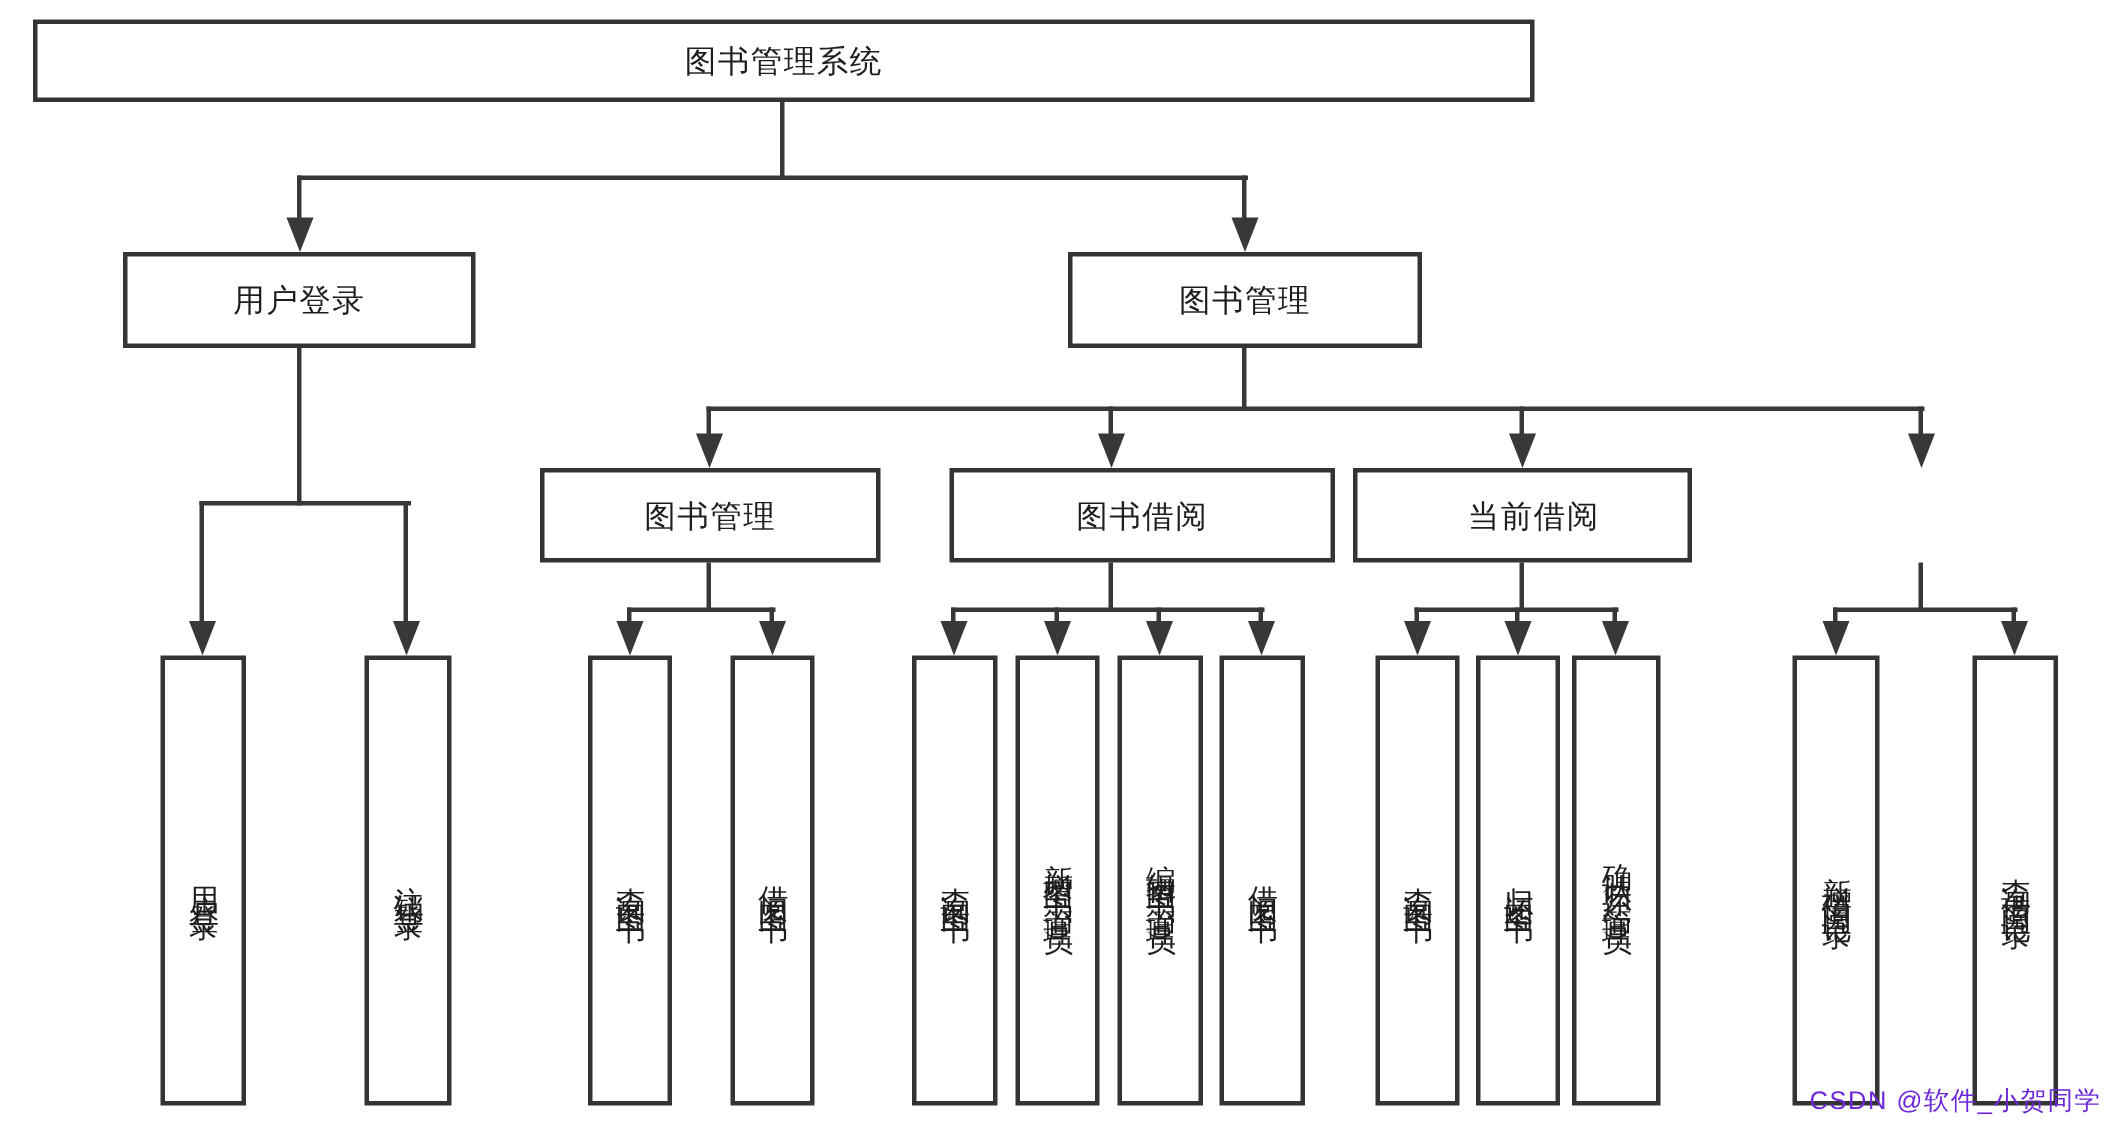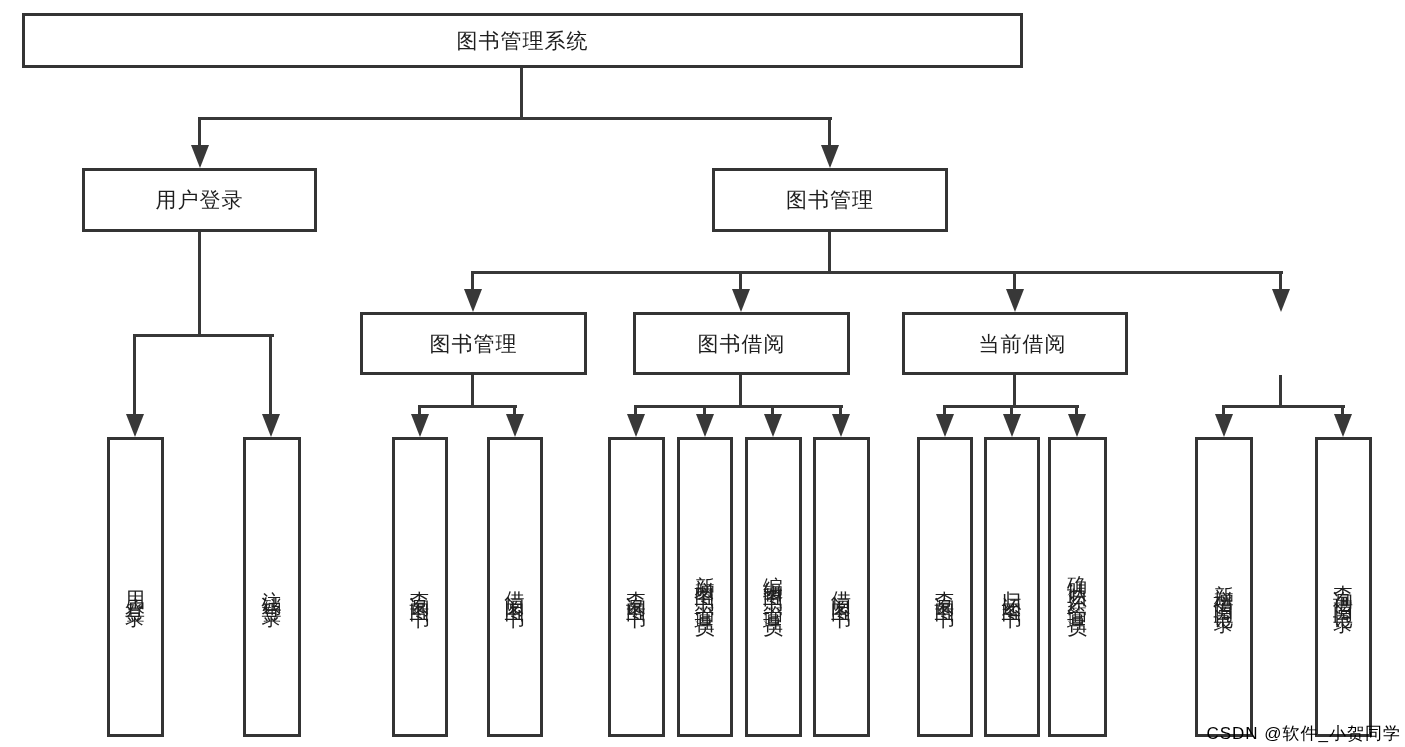--- a/index.html
+++ b/index.html
@@ -55,39 +55,39 @@
     border-left: 9px solid transparent;
     border-right: 9px solid transparent;
     border-top: 23px solid #383838;
   }
   
   .watermark {
     position: absolute;
     right: 4px;
     bottom: 2px;
     font-size: 17px;
-    color: #000000;
+    color: #6d28d9;
     letter-spacing: 1px;
     white-space: nowrap;
   }
 </style>
 </head>
 <body>
 
 <div class="canvas">
 
   <div class="box h" style="left:22px;top:13px;width:1001px;height:55px;">图书管理系统</div>
 
   <div class="box h" style="left:82px;top:168px;width:235px;height:64px;">用户登录</div>
 
   <div class="box h" style="left:712px;top:168px;width:236px;height:64px;">图书管理</div>
 
   <div class="box h" style="left:360px;top:312px;width:227px;height:63px;">图书管理</div>
 
-  <div class="box h" style="left:633px;top:312px;width:217px;height:63px;">图书借阅</div>
+  <div class="box h" style="left:633px;top:312px;width:257px;height:63px;">图书借阅</div>
 
   <div class="box h" style="left:902px;top:312px;width:226px;height:63px;padding-left:15px;">当前借阅</div>
 
 
   <div class="box v" style="left:107px;top:437px;width:57px;height:300px;">用户登录</div>
   <div class="box v" style="left:243px;top:437px;width:58px;height:300px;">注销登录</div>
 
   <div class="box v" style="left:392px;top:437px;width:56px;height:300px;">查询图书</div>
   <div class="box v" style="left:487px;top:437px;width:56px;height:300px;">借阅图书</div>
 

